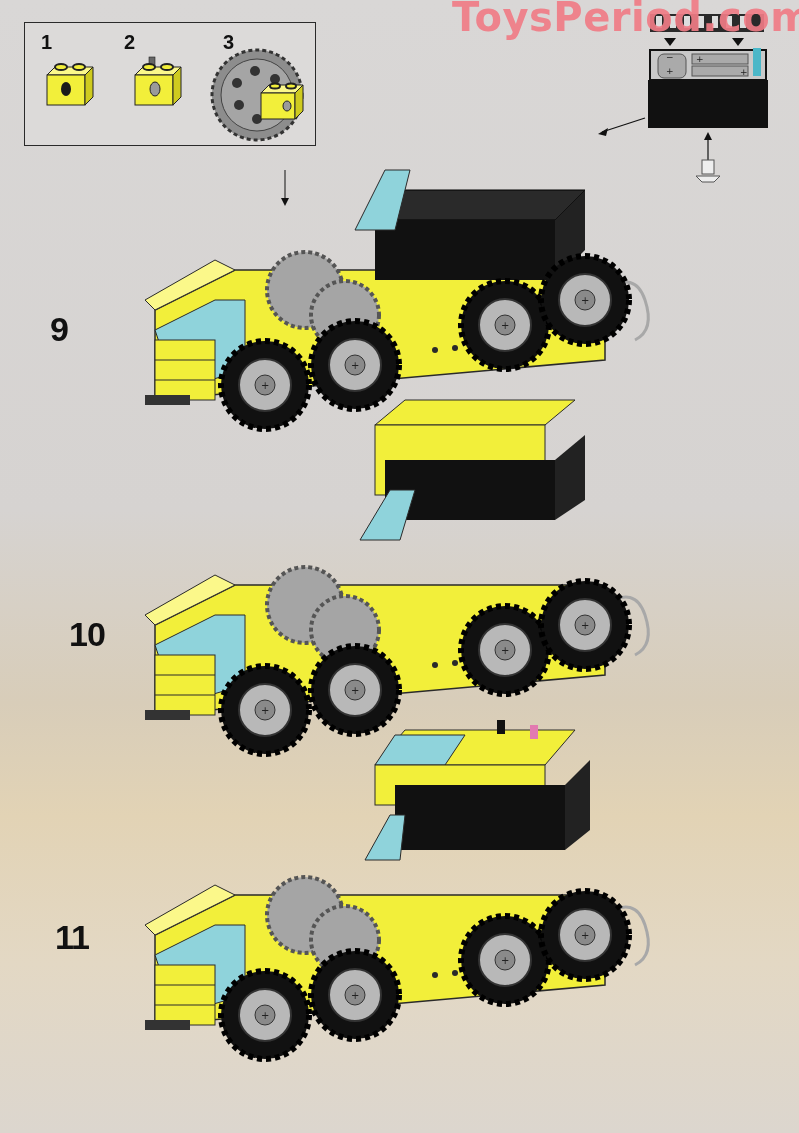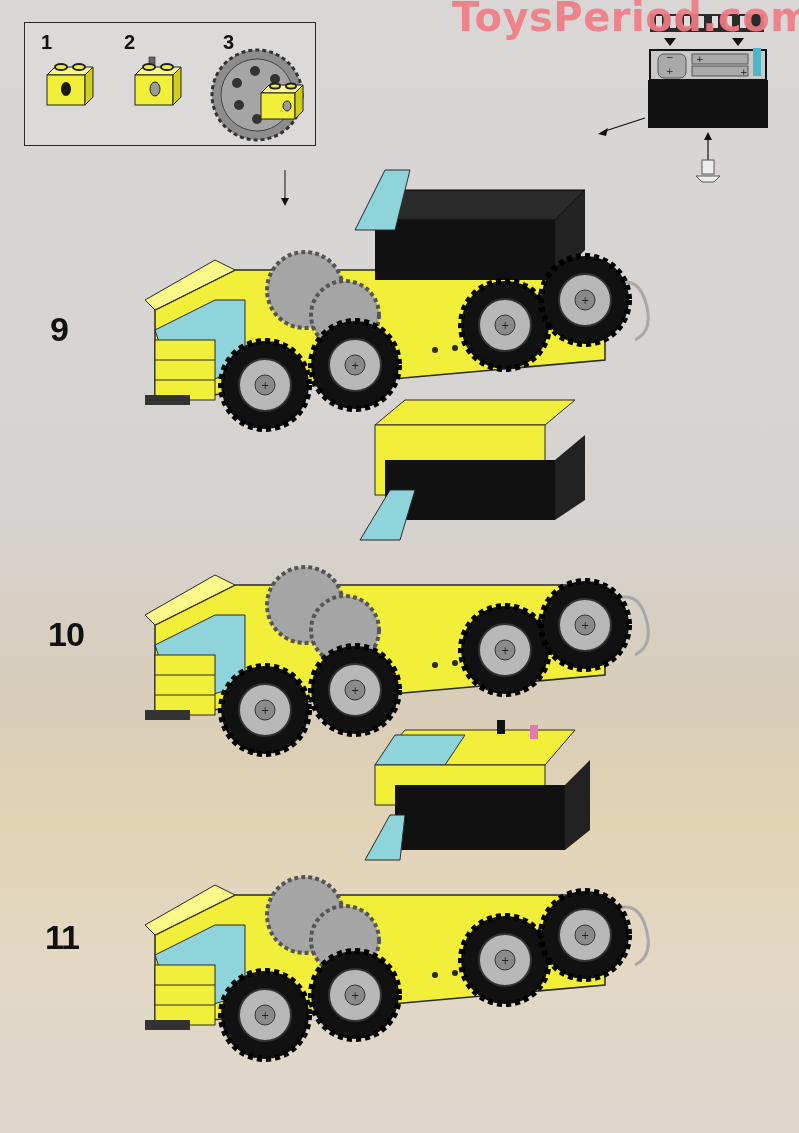--- a/index.html
+++ b/index.html
@@ -94,22 +94,22 @@
   <polygon points="-2,134 8,128 6,136" fill="#111"></polygon>
   <line x1="108" y1="172" x2="108" y2="136" stroke="#111" stroke-width="1.2"></line>
   <polygon points="104,140 112,140 108,132" fill="#111"></polygon>
   <g>
     <rect x="102" y="160" width="12" height="14" fill="#eee" stroke="#555"></rect>
     <path d="M96 176 L120 176 L114 182 L102 182 Z" fill="#eee" stroke="#555"></path>
   </g>
 </svg>
 
 <div class="abs step-num" style="left:50px;top:310px">9</div>
-<div class="abs step-num" style="left:48px;top:615px">10</div>
-<div class="abs step-num" style="left:45px;top:918px">11</div>
+<div class="abs step-num" style="left:69px;top:615px">10</div>
+<div class="abs step-num" style="left:55px;top:918px">11</div>
 
 <svg width="0" height="0" style="position:absolute">
   <defs>
     <g id="wheel">
       <circle cx="0" cy="0" r="44" fill="#111" stroke="#000" stroke-width="6" stroke-dasharray="5 4"></circle>
       <circle cx="0" cy="0" r="26" fill="#b8b8b8" stroke="#333" stroke-width="2"></circle>
       <circle cx="0" cy="0" r="10" fill="#8a8a8a" stroke="#333"></circle>
       <text x="-4" y="4" font-size="10" fill="#222" font-family="DejaVu Sans, sans-serif">+</text>
     </g>
     <g id="truck-base">

